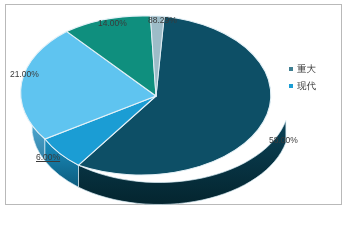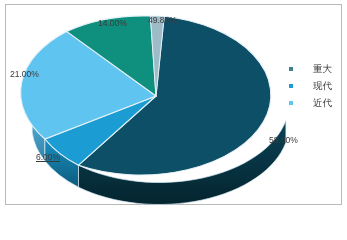--- a/index.html
+++ b/index.html
@@ -54,21 +54,21 @@
   .legend {
     position: absolute;
     right: 12px;
     top: 60px;
     width: 46px;
   }
   .legend-row {
     display: flex;
     align-items: center;
     height: 17px;
-    gap: 20px;
+    gap: 4px;
   }
   .legend-swatch {
     width: 4px;
     height: 4px;
     flex: 0 0 auto;
     border-radius: 0;
   }
   .legend-text {
     font-size: 9.5px;
     color: #3a3a3a;
@@ -139,39 +139,35 @@
                L 58.6 23.4
                A 130 80 0 0 1 142.4 8.0
                Z" fill="#0f8f7e" stroke="#e4f1f7" stroke-width="1.1"></path>
 
       <path d="M 148 88
                L 142.4 8.0
                A 130 80 0 0 1 156.2 8.3
                Z" fill="#9dbcc8" stroke="#e4f1f7" stroke-width="0.8"></path>
     </svg>
 
-    <span class="pct-label" style="left:148px; top:15px;">49.88%</span>
+    <span class="pct-label" style="left:148px; top:15px;">88.29%</span>
 
     <span class="pct-label" style="left:269px; top:135px;">58.00%</span>
 
     <span class="pct-label" style="left:36px; top:152px;text-decoration:underline;">6.00%</span>
 
     <span class="pct-label" style="left:10px; top:69px;">21.00%</span>
 
     <span class="pct-label" style="left:77px; top:18px;margin-left:21px;">14.00%</span>
 
     <div class="legend">
       <div class="legend-row">
         <span class="legend-swatch" style="background:#3f7f92;"></span>
         <span class="legend-text">重大</span>
       </div>
       <div class="legend-row">
         <span class="legend-swatch" style="background:#1b9dd4;"></span>
         <span class="legend-text">现代</span>
       </div>
-      <div class="legend-row">
-        <span class="legend-swatch" style="background:#5fc4f0;"></span>
-        <span class="legend-text">近代</span>
-      </div>
     </div>
 
   </div>
 </div>
 
 </body></html>

